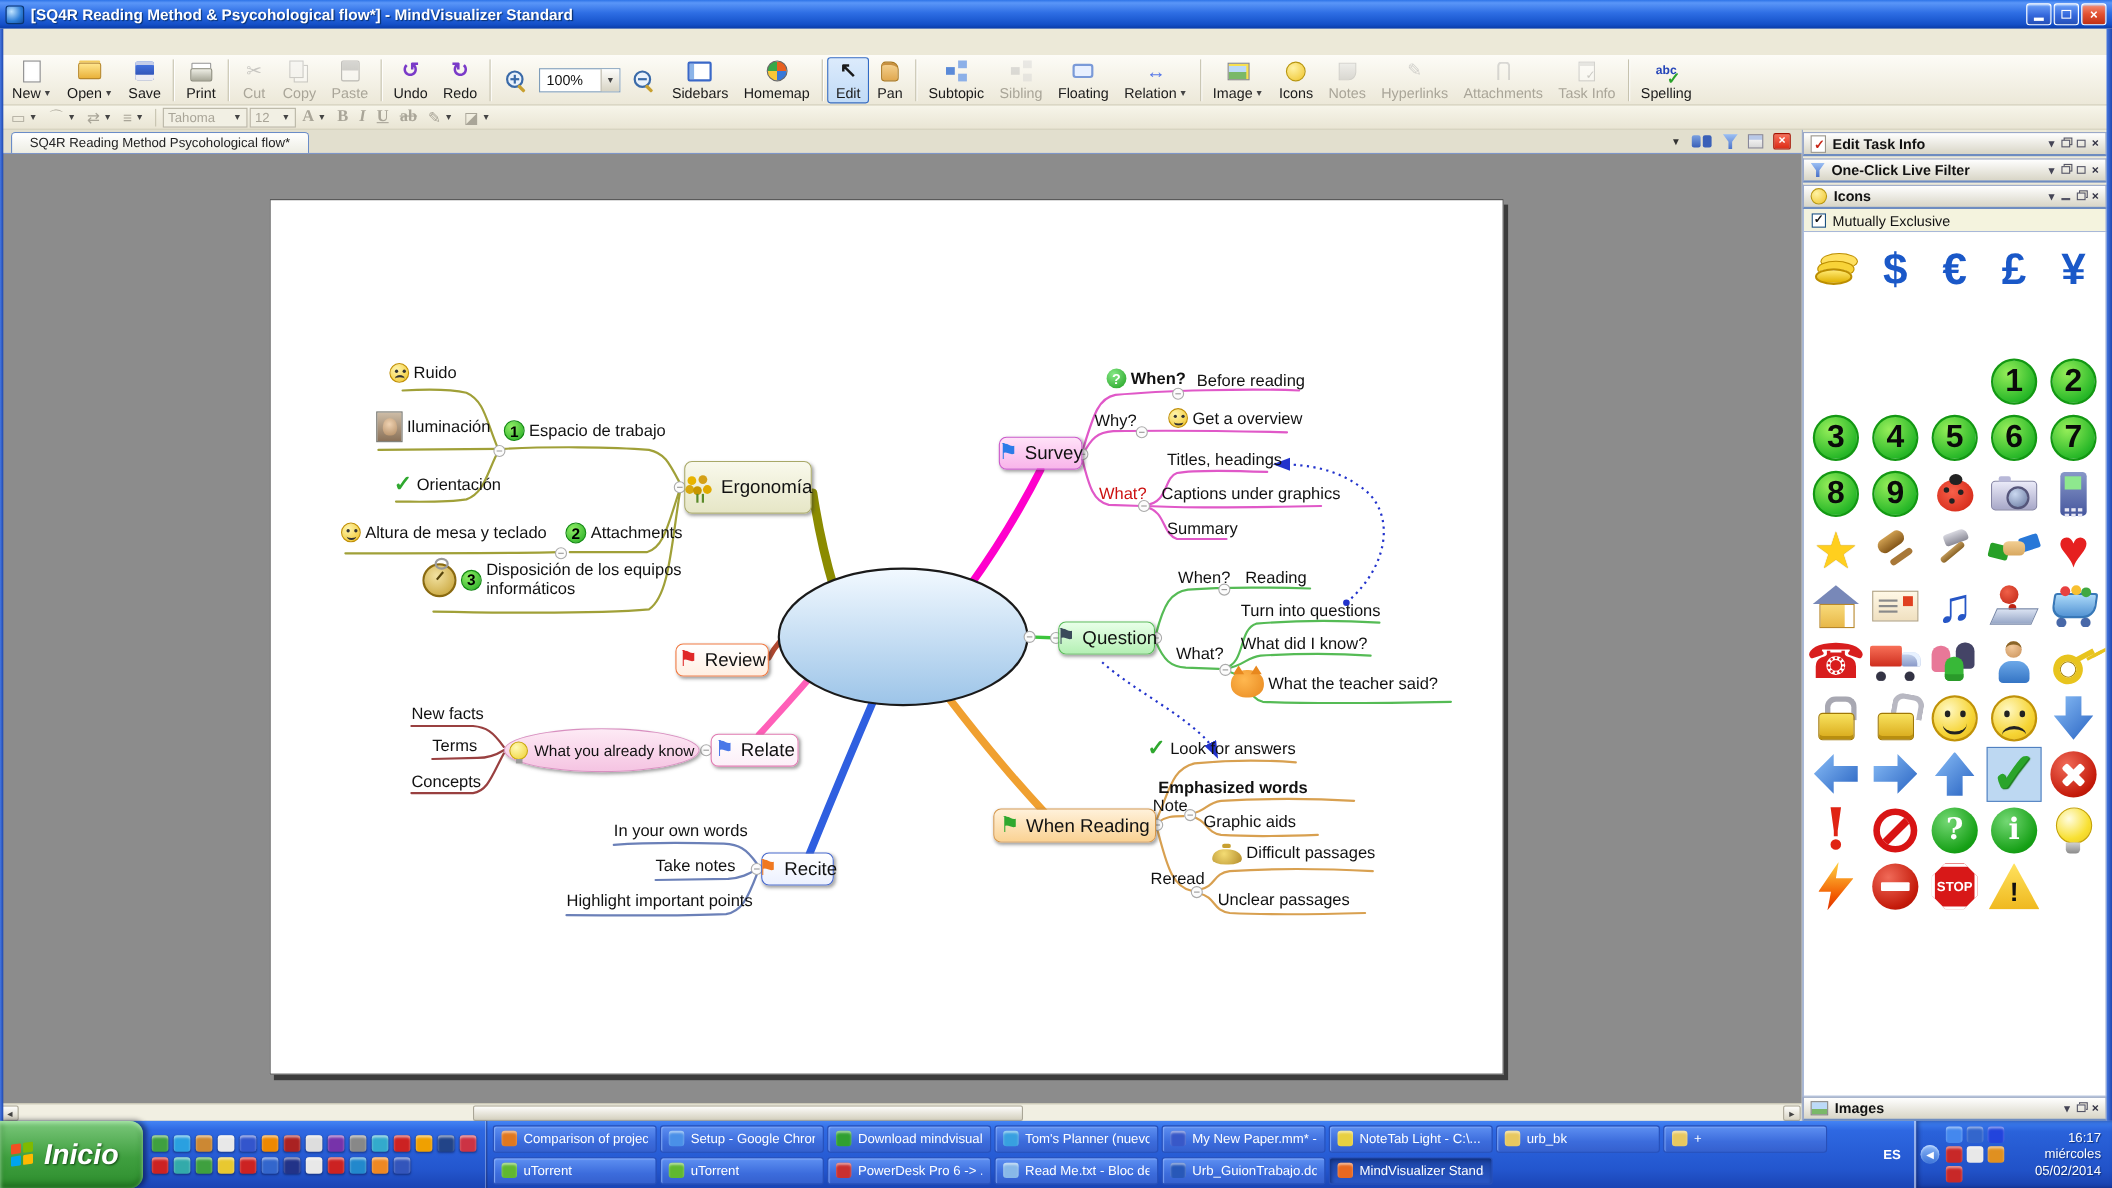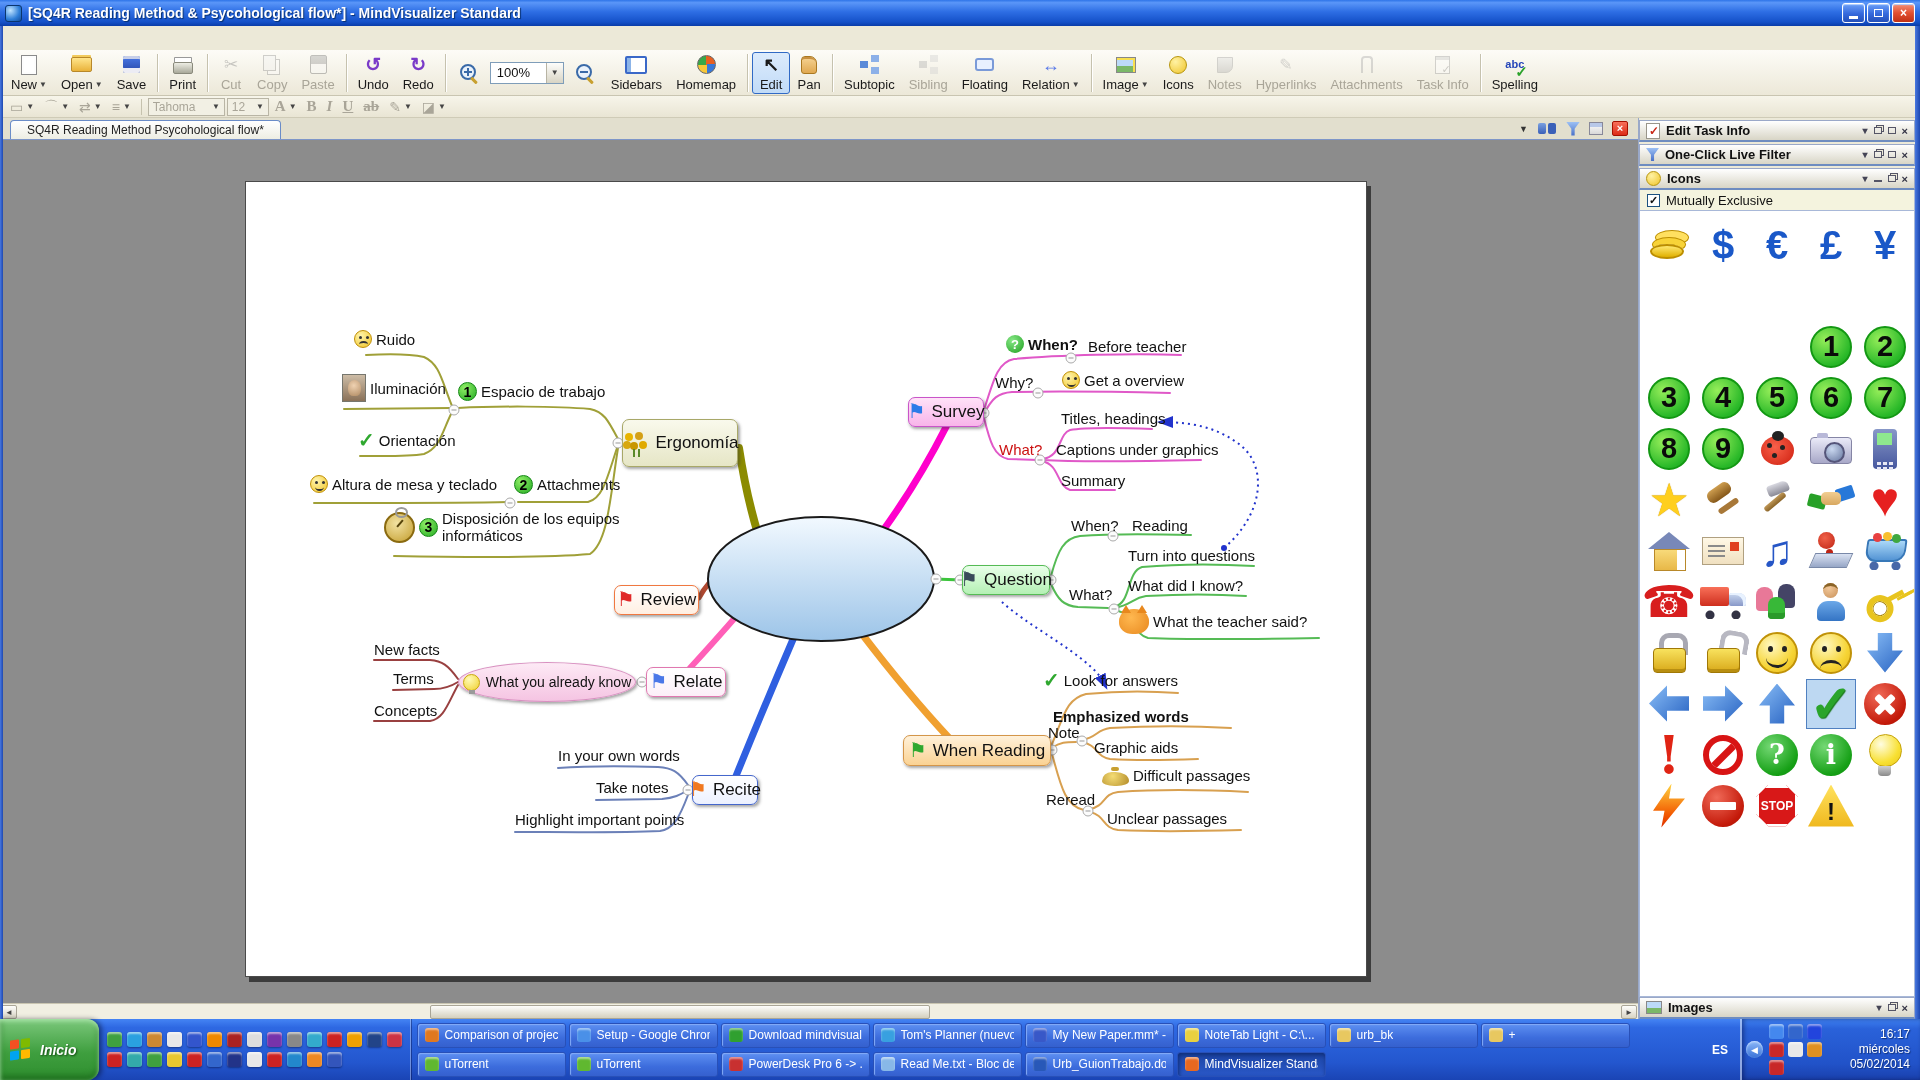--- a/index.html
+++ b/index.html
@@ -230,21 +230,21 @@
 .pi-qcircle,.pi-icircle{width:42px;height:42px;border-radius:50%;background:radial-gradient(circle at 35% 30%,#74D874,#16A016 70%,#0C8A0C);color:#fff;font-weight:bold;font-size:27px;font-family:"DejaVu Serif",serif;}
 .pi-bulbbig{position:relative;width:34px;height:42px;}
 .pi-bulbbig::before{content:"";position:absolute;top:0;left:1px;width:31px;height:31px;border-radius:50%;background:radial-gradient(circle at 35% 30%,#FFFDE2,#F8E032 62%,#E8C41E);border:1px solid #C4A208;}
 .pi-bulbbig::after{content:"";position:absolute;bottom:0;left:10px;width:13px;height:10px;background:linear-gradient(#D0D0D0,#8A8A8A);border-radius:0 0 4px 4px;}
 .pi-lightning{width:32px;height:44px;background:linear-gradient(#FFD240,#F25800 70%,#DC2E00);clip-path:polygon(58% 0,0 62%,36% 62%,26% 100%,100% 34%,50% 34%);}
 .pi-stopsign{width:42px;height:42px;background:#D81818;clip-path:polygon(30% 0,70% 0,100% 30%,100% 70%,70% 100%,30% 100%,0 70%,0 30%);color:#fff;font-weight:bold;font-size:12px;display:flex;align-items:center;justify-content:center;box-shadow:inset 0 0 0 3px #fff;}
 .pi-warning{width:46px;height:42px;background:linear-gradient(#FFE25E,#EFB81E);clip-path:polygon(50% 0,100% 100%,0 100%);display:flex;align-items:flex-end;justify-content:center;color:#111;font-weight:bold;font-size:24px;line-height:1.2;}
 
 
 .taskbar{position:absolute;top:1019px;left:0;width:1920px;height:61px;background:linear-gradient(#4484F4,#2E68E2 14%,#2356CE 72%,#1A44B4);display:flex;align-items:stretch;z-index:10;}
-.start{height:100%;flex:none;display:flex;align-items:center;padding:0 22px 0 10px;border-radius:0 12px 12px 0;background:linear-gradient(#7CC87C,#3F9F3F 55%,#2E8E2E);color:#fff;font-weight:bold;font-style:italic;font-size:14px;text-shadow:1px 1px 2px #124812;box-shadow:inset 0 2px 4px #AEE8AE,inset 0 -4px 6px #1E6E1E,3px 0 5px rgba(0,0,20,.45);}
+.start{height:100%;flex:none;display:flex;align-items:center;padding:0 22px 0 10px;border-radius:0 12px 12px 0;background:linear-gradient(#7CC87C,#3F9F3F 55%,#2E8E2E);color:#fff;font-weight:bold;font-style:italic;font-size:26px;text-shadow:1px 1px 2px #124812;box-shadow:inset 0 2px 4px #AEE8AE,inset 0 -4px 6px #1E6E1E,3px 0 5px rgba(0,0,20,.45);}
 .winflag{width:9px;height:9px;background:#F25022;border-radius:1px;box-shadow:11px 0 0 #7FBA00,0 11px 0 #00A4EF,11px 11px 0 #FFB900;margin:-11px 21px 0 0;transform:skewY(-8deg);}
 .qlaunch{display:flex;flex-direction:column;justify-content:center;gap:5px;padding:0 8px;border-right:1px solid rgba(255,255,255,.35);box-shadow:1px 0 0 rgba(0,0,40,.35);}
 .qlrow{display:flex;gap:5px;}
 .qicon{width:15px;height:15px;border-radius:3px;box-shadow:inset 0 2px 2px rgba(255,255,255,.55),0 1px 2px rgba(0,0,30,.4);}
 .btnarea{flex:1;display:flex;flex-direction:column;justify-content:center;gap:4px;padding-left:6px;overflow:hidden;}
 .btnrow{display:flex;gap:3px;}
 .tkbtn{width:149px;height:25px;flex:none;background:linear-gradient(#5E90F2,#3C6CDC 60%,#3560CE);border:1px solid #2850B8;border-radius:3px;color:#fff;font-size:12px;display:flex;align-items:center;gap:6px;padding:0 7px;box-shadow:inset 1px 1px 1px #86ACF8;overflow:hidden;white-space:nowrap;}
 .tkbtn.active{background:linear-gradient(#1C44A4,#2A58C8);box-shadow:inset 1px 2px 4px #102E78;}
 .tkico{width:14px;height:14px;border-radius:3px;flex:none;box-shadow:inset 0 2px 2px rgba(255,255,255,.5);}
 .tklbl{overflow:hidden;text-overflow:clip;}
@@ -659,21 +659,21 @@
         </div>
         <div class="mm-node st-pinkellipse" style="left: 212px; top: 480px; width: 178px; height: 40px;">
           <span class="mm-bulbsm"></span>
           <span>What you already know</span>
         </div>
         <div class="mm-label" style="left: 760px; top: 153px;">
           <span class="mm-qmark">?</span>
           <span style="font-weight: bold;">When?</span>
         </div>
         <div class="mm-label" style="left: 842px; top: 156px;">
-          <span>Before teacher</span>
+          <span>Before reading</span>
         </div>
         <div class="mm-label" style="left: 749px; top: 192px;">
           <span>Why?</span>
         </div>
         <div class="mm-label" style="left: 816px; top: 189px;">
           <span class="mm-smiley"></span>
           <span>Get a overview</span>
         </div>
         <div class="mm-label" style="left: 815px; top: 228px;">
           <span>Titles, headings</span>

